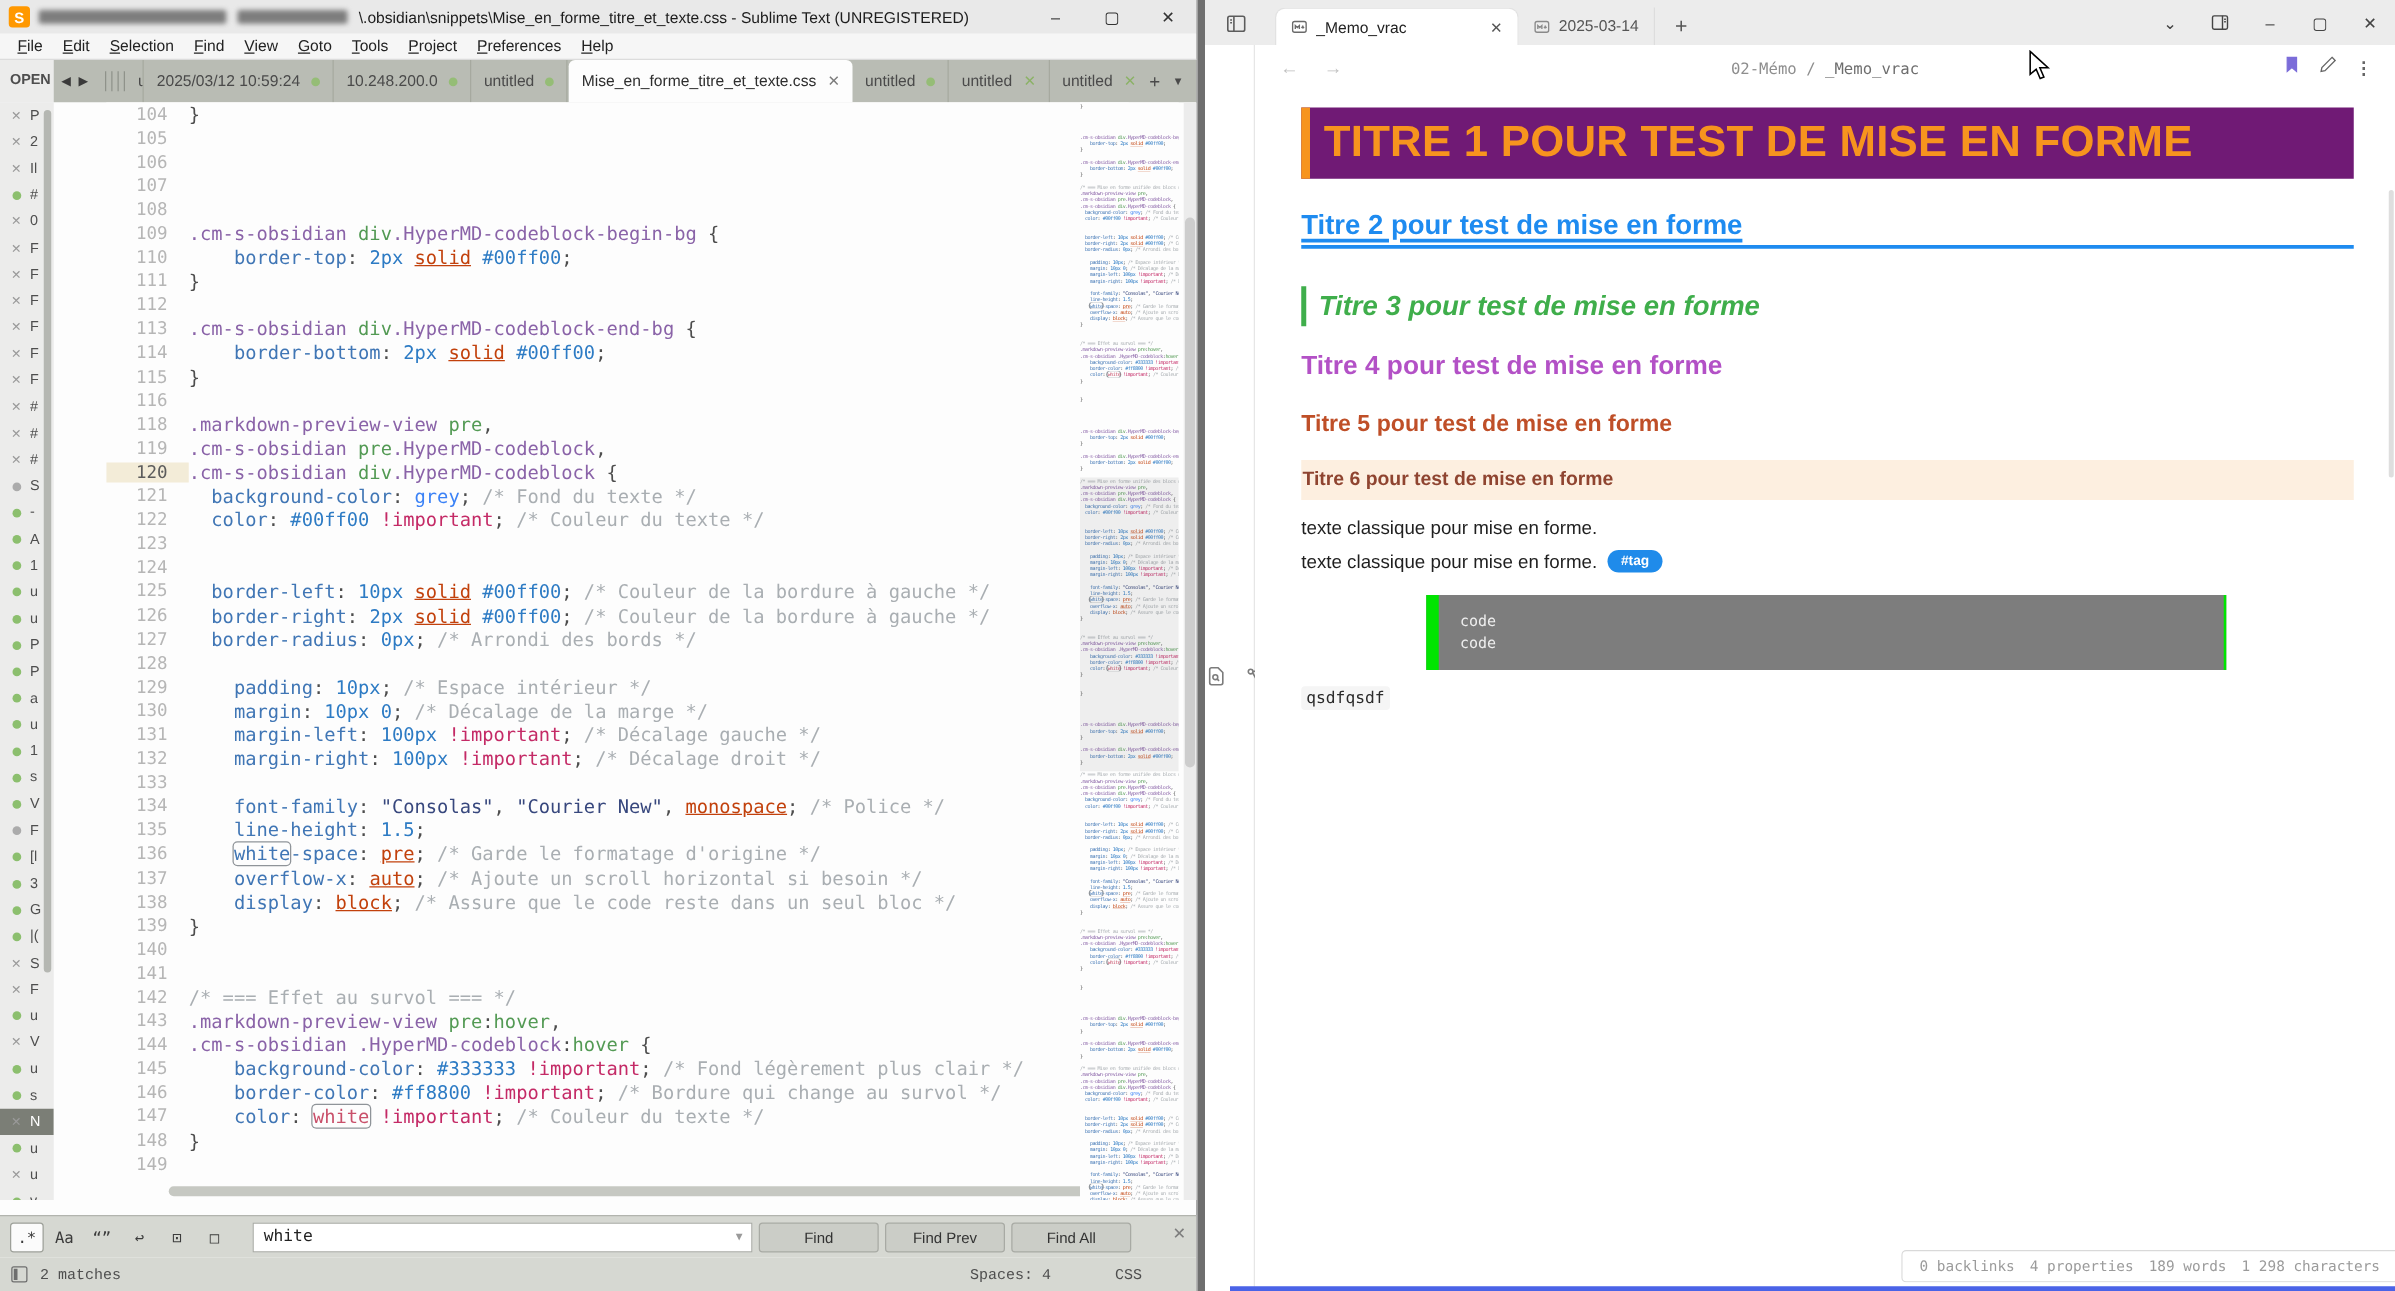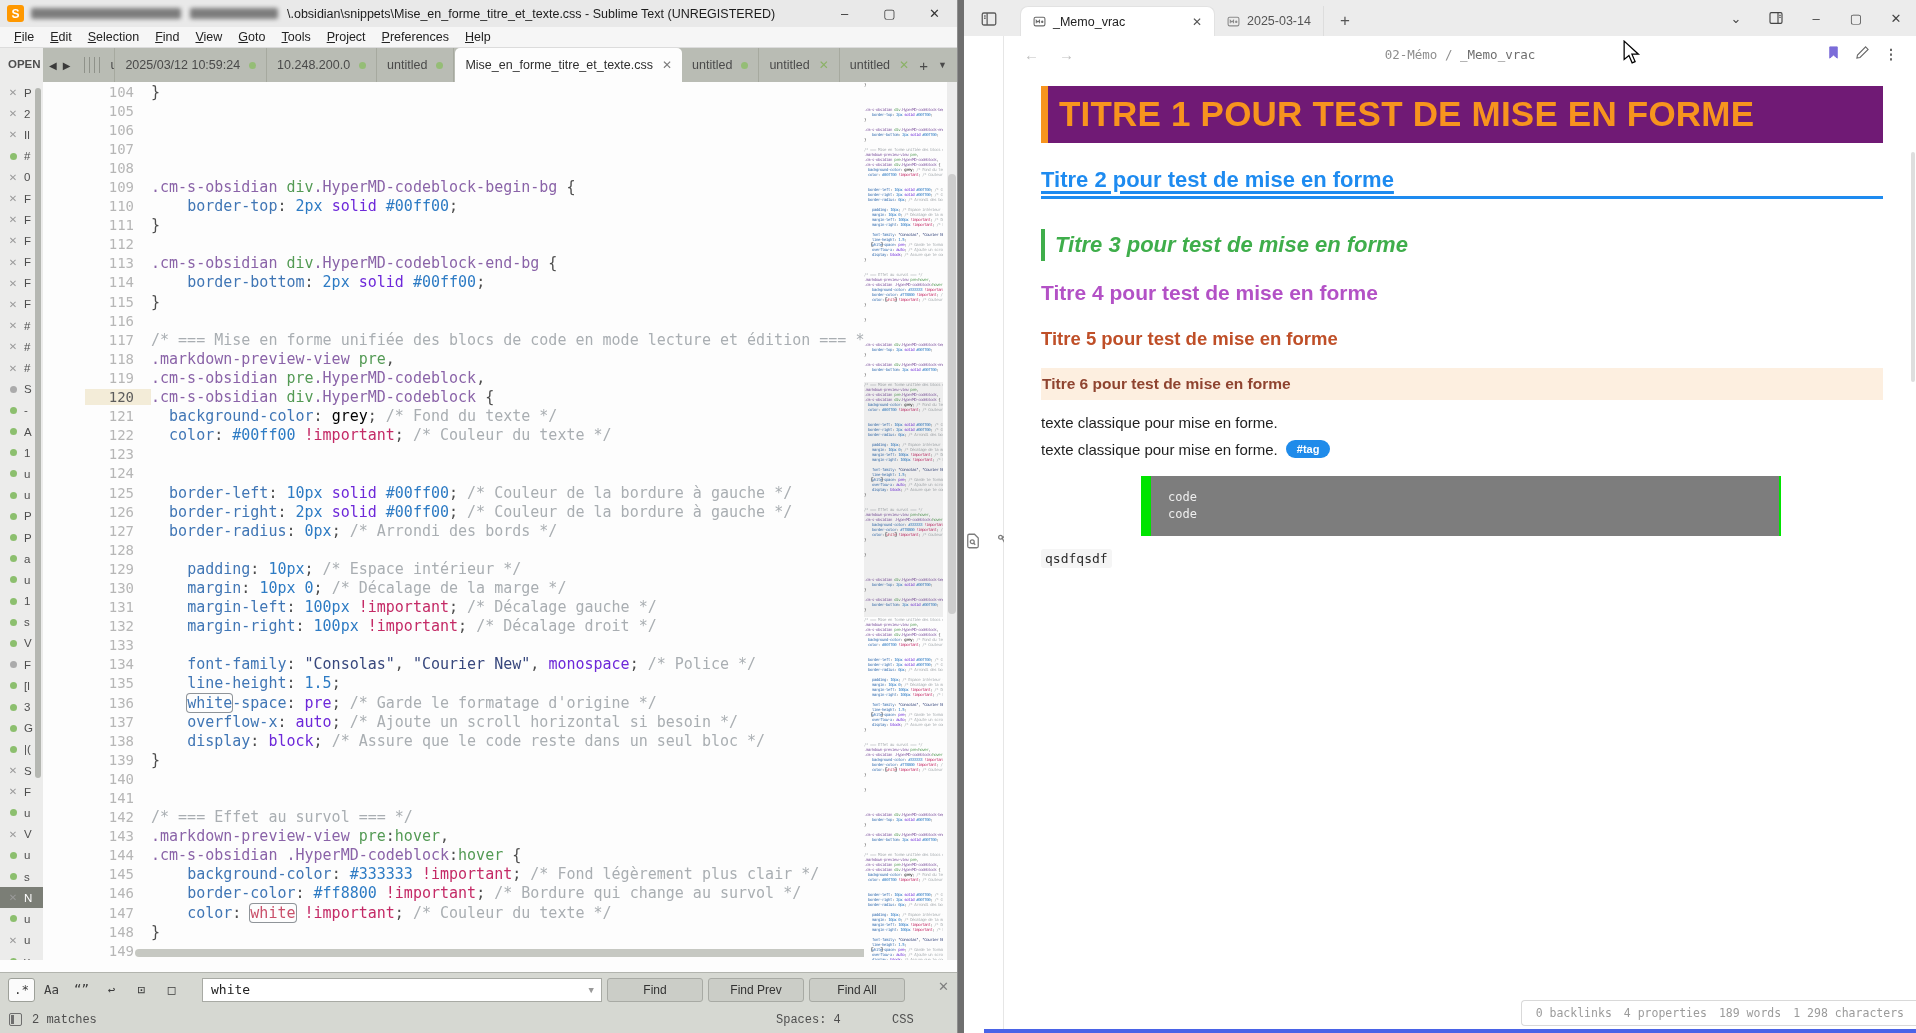--- a/index.html
+++ b/index.html
@@ -42,22 +42,22 @@
   .st-side-ic.g { color:transparent; } .st-side-ic.g::before { content:""; width:7px; height:7px; border-radius:50%; background:#8cbf6e; }
   .st-side-ic.d { color:transparent; } .st-side-ic.d::before { content:""; width:7px; height:7px; border-radius:50%; background:#ababab; }
   .st-side-scroll { position:absolute; right:2px; top:6px; width:6px; height:690px; border-radius:3px; background:#b5b7b2; }
 
   .st-editor { position:absolute; left:49px; top:0; width:818px; height:878px; background:#fdfdfd; overflow:hidden;margin-left:36px; }
   .code-row { display:flex; height:19.1px; align-items:center; }
   .code-gutter { width:66px; flex:0 0 66px; text-align:right; padding-right:17px; font-family:"DejaVu Sans Mono",monospace; font-size:14px; color:#b6b6b6; }
   .code-row.active .code-gutter { background:#f3ecd8; color:#5c5c5c; }
   .code-text { font-family:"DejaVu Sans Mono",monospace; font-size:15px; white-space:pre; }
   .tk-s { color:#8a63a8; } .tk-e { color:#539a54; } .tk-p { color:#4076b5; }
-  .tk-v { color:#6d28d9; } .tk-n { color:#2d7bc4; } .tk-t { color:#37477d; }
-  .tk-c { color:#a9aeb2; } .tk-i { color:#c42a66; } .tk-r { color:#000000; }
+  .tk-v { color:#c2410c;text-decoration:underline; } .tk-n { color:#2d7bc4; } .tk-t { color:#37477d; }
+  .tk-c { color:#a9aeb2; } .tk-i { color:#c42a66; } .tk-r { color:#3b82f6; }
   .tk-u { color:#4d4d4d; }
   .tk-bp { color:#4076b5; box-shadow:0 0 0 1px #8f9499; border-radius:3px; }
   .tk-br { color:#c9506a; box-shadow:0 0 0 1px #8f9499; border-radius:3px; }
   .st-hscroll { position:absolute; left:50px; bottom:3px; width:880px; height:8px; border-radius:4px; background:#c6c8c2; }
 
   .st-minimap { position:absolute; left:864px; top:0; width:79px; height:878px; overflow:hidden; background:#fdfdfd; }
   .mm-line { height:5px; font-family:"DejaVu Sans Mono",monospace; font-size:4px; line-height:5px; white-space:pre; overflow:hidden; letter-spacing:-0.4px; }
   .mm-view { position:absolute; left:0; right:0; top:300px; height:235px; background:rgba(110,110,110,0.10); }
   .st-vscroll { position:absolute; left:947px; top:0; width:10px; height:878px; background:#ececec; }
   .st-vthumb { position:absolute; left:1px; top:92px; width:8px; border-radius:4px; height:440px; background:#cdcdcd; }
@@ -418,24 +418,20 @@
               <span class="code-gutter">114</span>
               <span class="code-text"><span class="tk-u">    </span><span class="tk-p">border-bottom</span><span class="tk-u">: </span><span class="tk-n">2px</span><span class="tk-u"> </span><span class="tk-v">solid</span><span class="tk-u"> </span><span class="tk-n">#00ff00</span><span class="tk-u">;</span></span>
             </div>
             <div class="code-row">
               <span class="code-gutter">115</span>
               <span class="code-text"><span class="tk-u">}</span></span>
             </div>
             <div class="code-row">
               <span class="code-gutter">116</span>
               <span class="code-text"></span>
-            </div>
-            <div class="code-row">
-              <span class="code-gutter">117</span>
-              <span class="code-text"><span class="tk-c">/* === Mise en forme unifiée des blocs de code en mode lecture et édition === */</span></span>
             </div>
             <div class="code-row">
               <span class="code-gutter">118</span>
               <span class="code-text"><span class="tk-s">.markdown-preview-view</span><span class="tk-u"> </span><span class="tk-e">pre</span><span class="tk-u">,</span></span>
             </div>
             <div class="code-row">
               <span class="code-gutter">119</span>
               <span class="code-text"><span class="tk-s">.cm-s-obsidian</span><span class="tk-u"> </span><span class="tk-e">pre</span><span class="tk-s">.HyperMD-codeblock</span><span class="tk-u">,</span></span>
             </div>
             <div class="code-row active">

